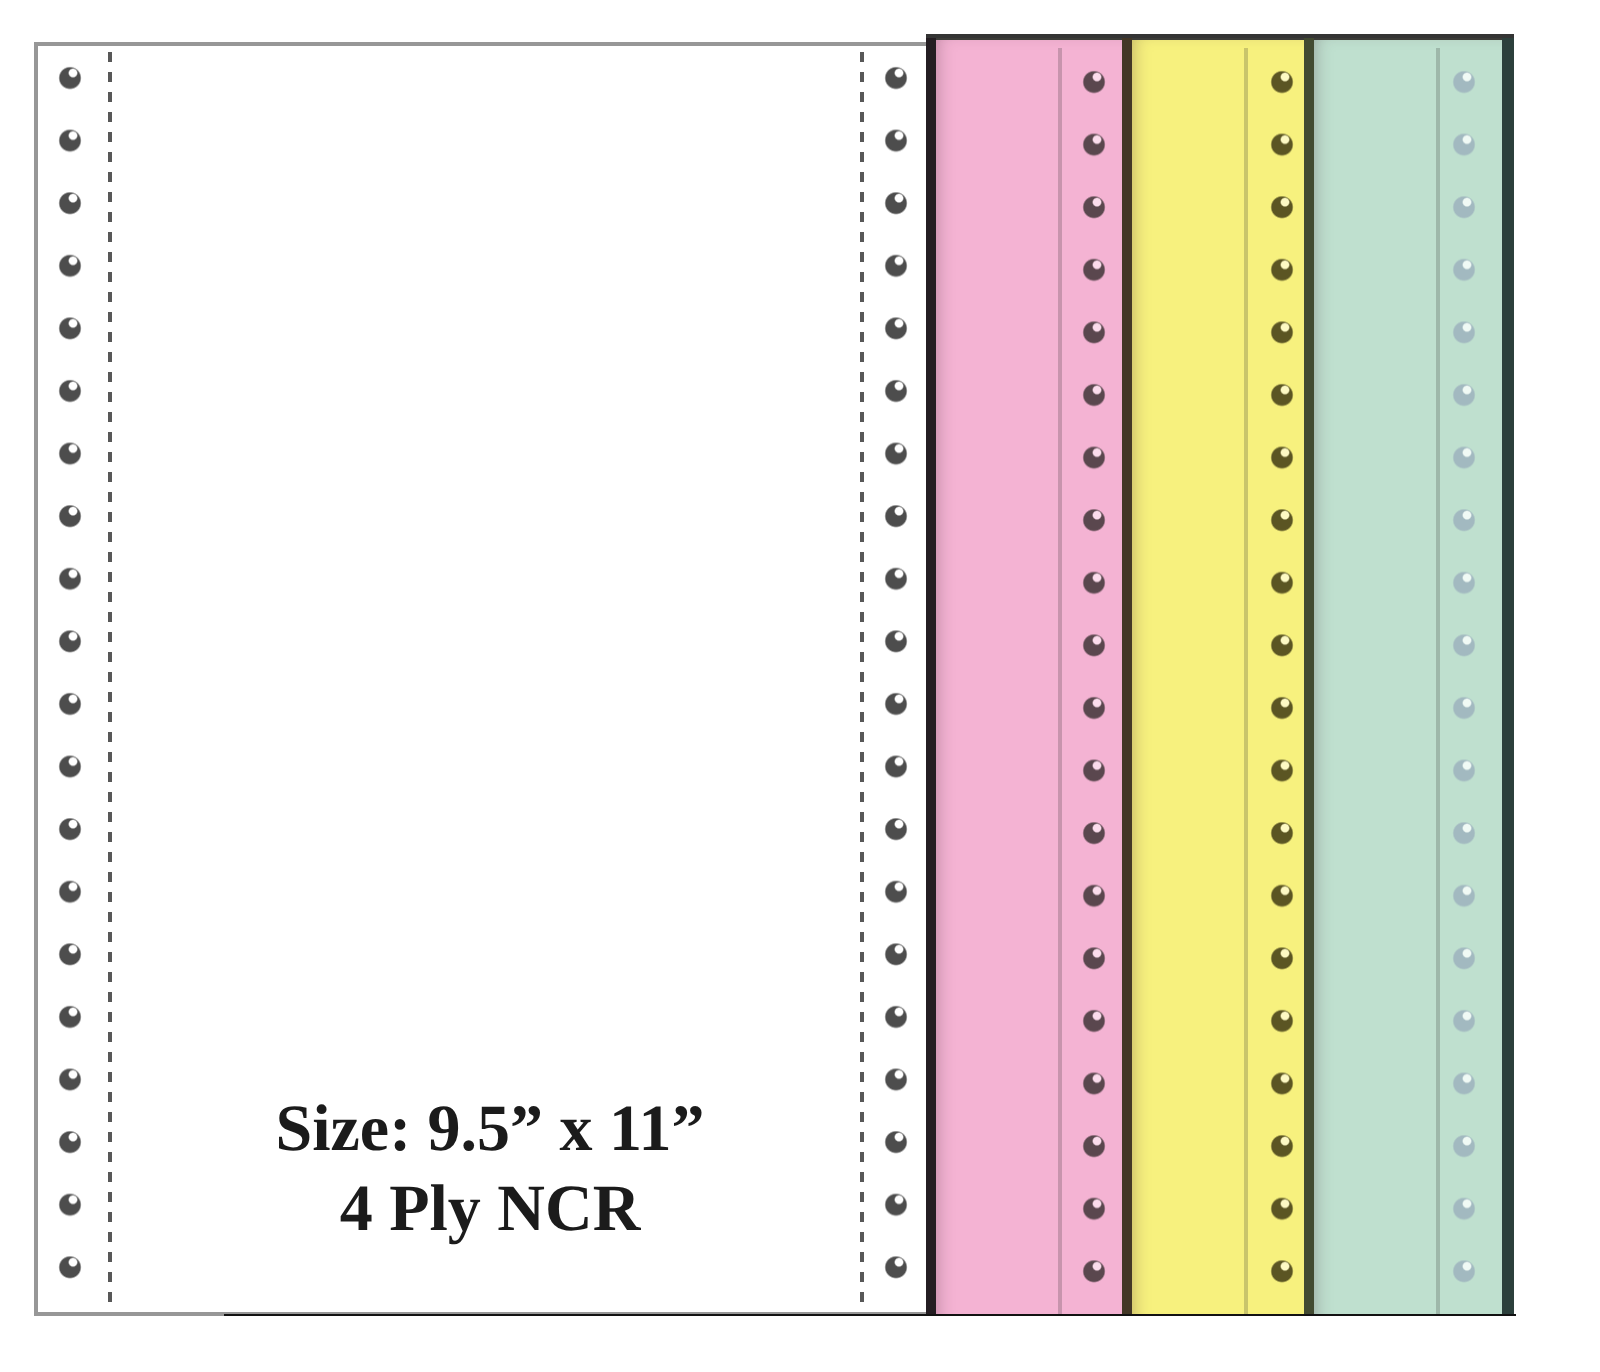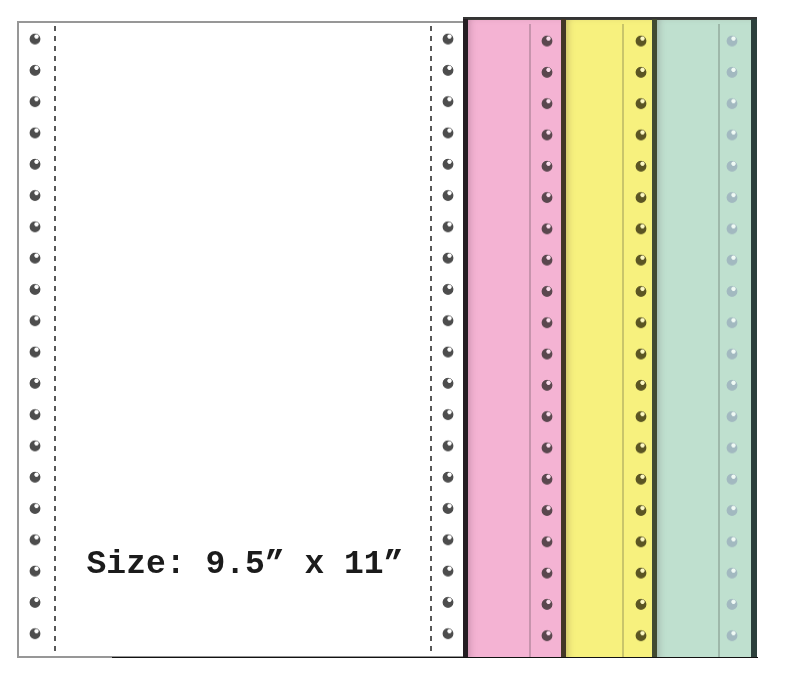--- a/index.html
+++ b/index.html
@@ -1,18 +1,18 @@
 <!DOCTYPE html>
 <html><head>
 <meta charset="utf-8">
 <style>
   html,body{margin:0;padding:0;background:#ffffff;}
   .stage{
     position:relative;width:800px;height:658px;background:#ffffff;overflow:hidden;
-    font-family:Liberation Mono, monospace;
+    font-family:Liberation Serif, serif;
   }
   .sheet{position:absolute;box-sizing:border-box;}
 
   
   .sheet-white{
     left:17px;top:21px;width:449px;height:637px;
     background:var(--paper,#ffffff);
     border:2px solid #979797;border-right:none;
   }
   
@@ -68,20 +68,21 @@
 
 <div class="stage">
 
   <div class="sheet sheet-white" style="--paper: #ffffff; --hole: #4d4d4d; --hl: #ffffff;">
     <div class="holes" style="left:8px;top:2px;"></div>
     <div class="dashline" style="left:35px;"></div>
     <div class="dashline" style="left:411px;"></div>
     <div class="holes" style="left:421px;top:2px;"></div>
     <div class="caption">
       <span>Size: 9.5” x 11”</span>
+      <span>4 Ply NCR</span>
     </div>
   </div>
 
   <div class="sheet ply sheet-pink" style="--paper: #f4b3d3; --hole: #5a474e; --hl: #fbdcec;">
     <div class="faintline" style="left:63px;"></div>
     <div class="holes" style="left:73px;top:7px;"></div>
   </div>
 
   <div class="sheet ply sheet-yellow" style="--paper: #f7f17e; --hole: #5b5523; --hl: #fdf9c4;">
     <div class="faintline" style="left:58px;"></div>

